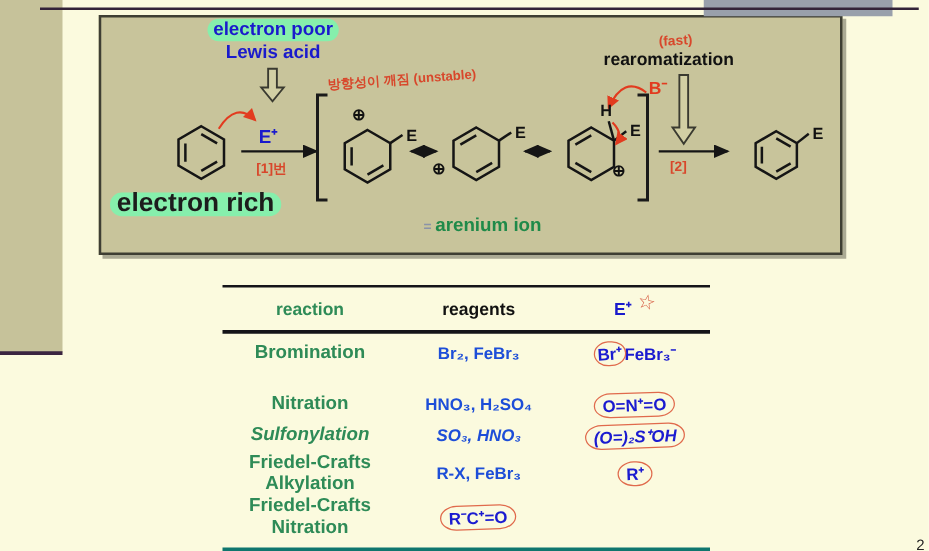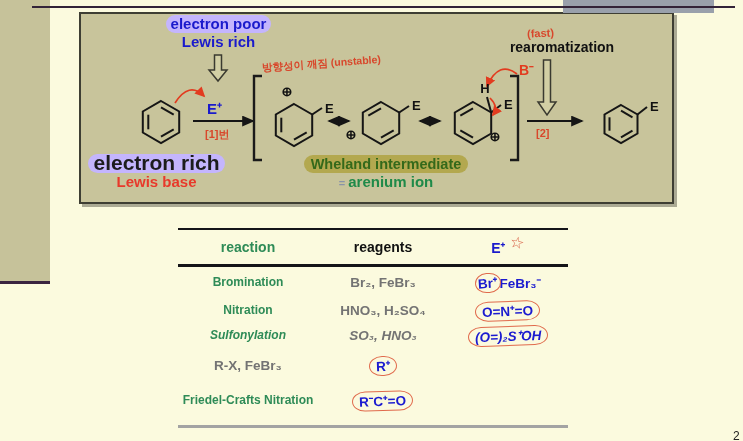--- a/index.html
+++ b/index.html
@@ -23,48 +23,48 @@
   .hollow{fill:#d2cfa4;stroke:#3a3a30;stroke-width:1.5;}
   text{font-family:"Liberation Sans",sans-serif;}
   .t-eplus{fill:#1a1acc;font-size:15px;font-weight:bold;}
   .t-bminus{fill:#e23b1f;font-size:14px;font-weight:bold;}
   .t-atom{fill:#111;font-size:13px;font-weight:bold;}
   .t-plus{fill:#111;font-size:13px;font-weight:bold;}
   .t-hand{fill:#d8472b;font-size:11px;font-weight:bold;}
 
   .note{position:absolute;white-space:nowrap;}
   .ep-block{left:60px;top:1px;width:155px;text-align:center;line-height:18px;}
-  .pill-mint{display:inline-block;background:#c4b5fd;border-radius:10px;padding:0 5px;}
+  .pill-mint{display:inline-block;background:#86efac;border-radius:10px;padding:0 5px;}
   .blue-b{color:#1a1acc;font-weight:bold;font-size:15px;}
   .kor-note{left:181px;top:43px;color:#d8472b;font-size:10.5px;font-weight:bold;transform:rotate(-4deg);}
   .fast-note{left:446px;top:13px;color:#d8472b;font-size:11px;font-weight:bold;transform:rotate(-3deg);}
-  .rearom{left:415px;top:25px;width:132px;text-align:center;color:#111;font-weight:bold;font-size:14px;}
+  .rearom{left:388px;top:25px;width:132px;text-align:center;color:#111;font-weight:bold;font-size:14px;}
   .er-block{left:3px;top:140px;width:145px;text-align:center;line-height:17px;}
   .dark-b{color:#1c1c1c;font-weight:bold;font-size:21px;}
   .red-b{color:#e8392b;font-weight:bold;font-size:15px;}
   .wh-block{left:221px;top:141px;width:168px;text-align:center;line-height:17px;}
   .pill-olive{display:inline-block;background:#b3a84f;border-radius:10px;padding:0 7px;}
   .wh-text{color:#34691a;font-weight:bold;font-size:14.5px;}
   .eq{color:#8a93a8;font-weight:bold;font-size:11px;margin-right:3px;}
   .aren{color:#1f8a49;font-weight:bold;font-size:15px;margin-top:39px;}
 
   
   .rxn-table{position:absolute;left:178px;top:228px;width:390px;border-top:2px solid #141418;
-             border-bottom:3px solid #a3a3a3;padding-bottom:6px;}
+             border-bottom:3px solid #0f766e;padding-bottom:6px;}
   .thead{display:grid;grid-template-columns:140px 130px 120px;height:34px;align-items:center;
          border-bottom:3px solid #141418;text-align:center;}
   .h-reaction{color:#2e8b57;font-weight:bold;font-size:14px;}
   .h-reagents{color:#111;font-weight:bold;font-size:14px;}
   .h-e{color:#1a1acc;font-weight:bold;font-size:14px;}
   .star{display:inline-block;color:#d65a40;font-size:16px;font-weight:normal;
         transform:translateY(-5px) rotate(12deg);margin-left:5px;}
   .trow{display:grid;grid-template-columns:140px 130px 120px;align-items:center;text-align:center;}
-  .r1{height:31px;} .r2{height:25px;} .r3{height:25px;font-style:italic;} .r4{height:35px;} .r5{height:36px;}
-  .c-reaction{color:#2e8b57;font-weight:bold;font-size:12px;line-height:1.12;}
-  .c-reagents{color:#737373;font-weight:bold;font-size:13.5px;}
+  .r1{height:31px;} .r2{height:25px;margin-top:13px;} .r3{height:25px;font-style:italic;} .r4{height:35px;} .r5{height:36px;}
+  .c-reaction{color:#2e8b57;font-weight:bold;font-size:15px;line-height:1.12;}
+  .c-reagents{color:#1d4ed8;font-weight:bold;font-size:13.5px;}
   .c-e{color:#1b1bd0;font-weight:bold;font-size:13.5px;}
   .circ{display:inline-block;border:1.6px solid #e06a4c;border-radius:16px/12px;
         padding:0 6px;transform:rotate(-2deg);}
   .circ-sm{display:inline-block;border:1.6px solid #e06a4c;border-radius:12px/10px;
         padding:0 2px;margin-right:-1px;transform:rotate(-4deg);}
 
   .page-num{position:absolute;left:733px;top:429px;color:#222;font-size:12px;}
 </style>
 </head>
 <body>
@@ -142,34 +142,33 @@
       <text class="t-atom" x="331" y="96">E</text>
       <text class="t-atom" x="423" y="95">E</text>
       <text class="t-atom" x="569" y="97">E</text>
       <text class="t-atom" x="404" y="79" text-anchor="middle">H</text>
       <text class="t-bminus" x="438" y="61">B⁻</text>
       <text class="t-hand" x="455" y="123">[2]</text>
     </svg>
 
     <div class="note ep-block">
       <span class="pill-mint"><span class="blue-b">electron poor</span></span><br>
-      <span class="blue-b">Lewis rich</span>
+      <span class="blue-b">Lewis acid</span>
     </div>
 
     <div class="note kor-note">방향성이 깨짐 (unstable)</div>
     <div class="note fast-note">(fast)</div>
     <div class="note rearom">rearomatization</div>
 
     <div class="note er-block">
       <span class="pill-mint"><span class="dark-b">electron rich</span></span><br>
-      <span class="red-b">Lewis base</span>
     </div>
 
     <div class="note wh-block">
-      <span class="pill-olive"><span class="wh-text">Wheland intermediate</span></span><br>
+      <br>
       <span class="eq">=</span><span class="aren">arenium ion</span>
     </div>
   </div>
 
   <div class="rxn-table">
     <div class="thead">
       <div class="h-reaction">reaction</div>
       <div class="h-reagents">reagents</div>
       <div class="h-e"><span>E⁺</span><span class="star">☆</span></div>
     </div>
@@ -183,20 +182,21 @@
       <div class="c-reaction">Nitration</div>
       <div class="c-reagents">HNO₃, H₂SO₄</div>
       <div class="c-e"><span class="circ">O=N⁺=O</span></div>
     </div>
     <div class="trow r3">
       <div class="c-reaction">Sulfonylation</div>
       <div class="c-reagents">SO₃, HNO₃</div>
       <div class="c-e"><span class="circ">(O=)₂S⁺OH</span></div>
     </div>
     <div class="trow r4">
+      <div class="c-reaction">Friedel-Crafts Alkylation</div>
       <div class="c-reagents">R-X, FeBr₃</div>
       <div class="c-e"><span class="circ">R⁺</span></div>
     </div>
     <div class="trow r5">
       <div class="c-reaction">Friedel-Crafts Nitration</div>
       <div class="c-e"><span class="circ">R⁻C⁺=O</span></div>
     </div>
   </div>
 
   <div class="page-num">2</div>

